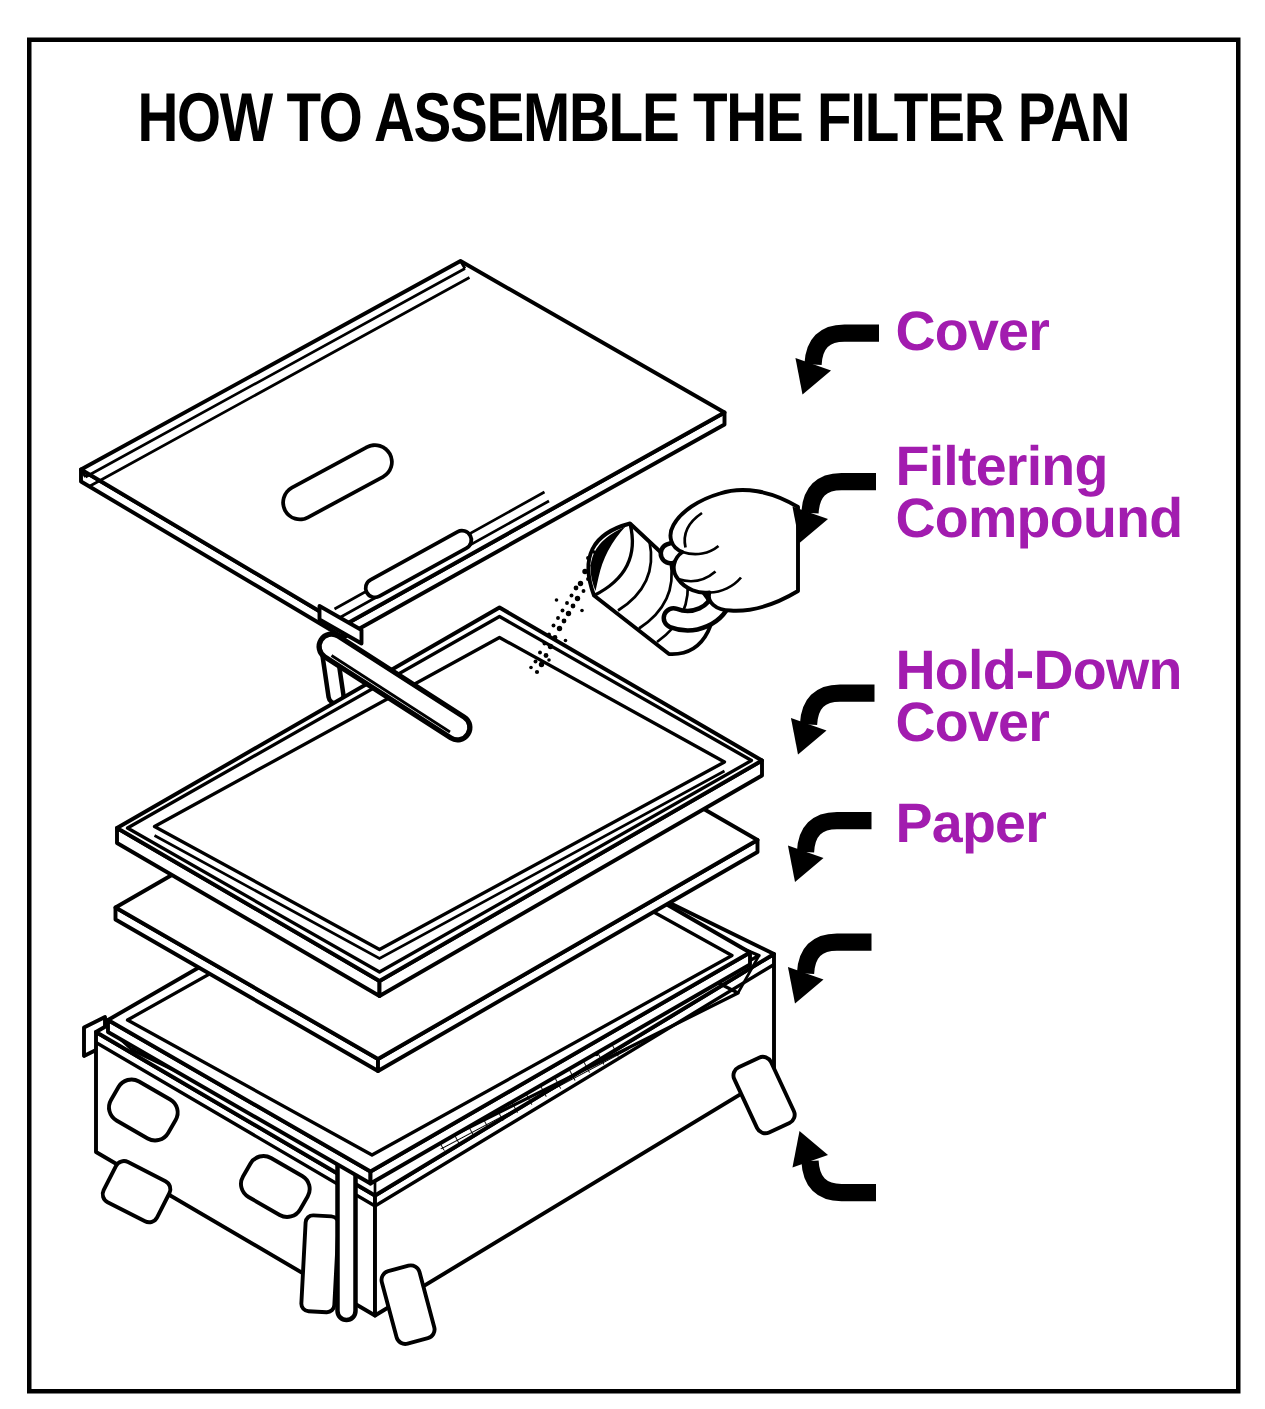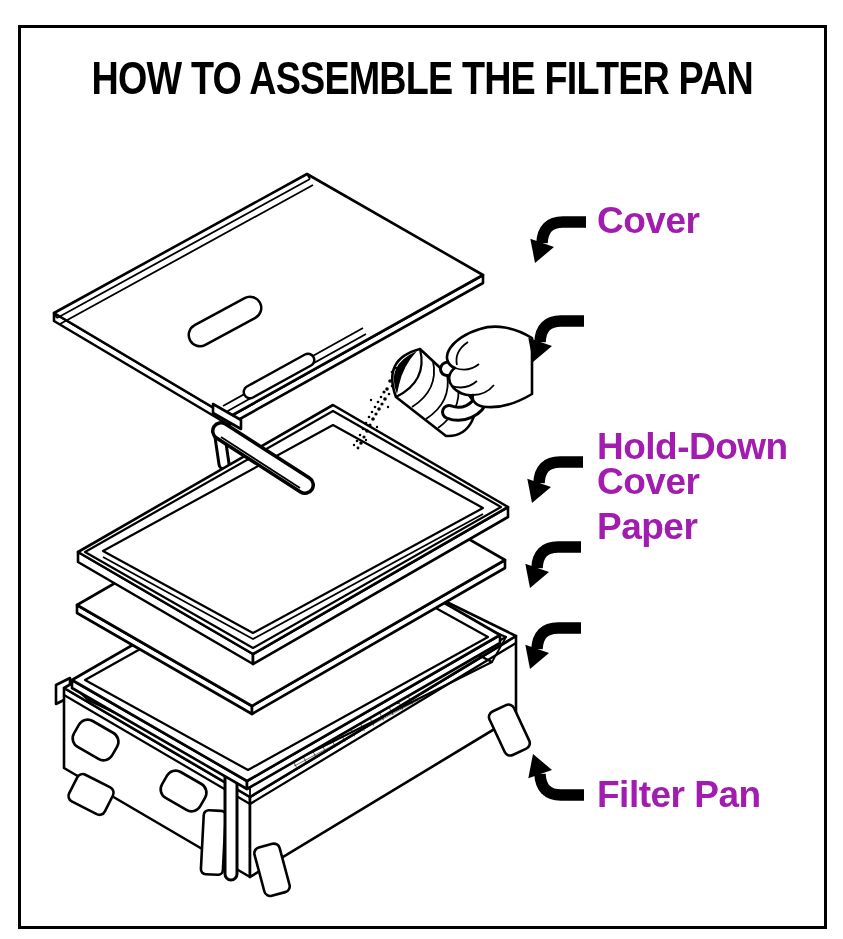--- a/index.html
+++ b/index.html
@@ -8,21 +8,21 @@
   .frame{position:absolute;left:18px;top:25px;width:803px;height:898px;border:3px solid #000;}
   .title{position:absolute;left:18px;top:51px;width:809px;text-align:center;
          font-size:46px;font-weight:bold;color:#000;white-space:nowrap;}
   .title span{display:inline-block;transform:scaleX(.82);transform-origin:center;letter-spacing:-1px;}
   .diagram-svg{position:absolute;left:0;top:0;}
   .part-label{position:absolute;left:597px;font-size:37px;font-weight:bold;color:#a21caf;
               line-height:35px;letter-spacing:-.5px;white-space:pre-line;}
   .lbl-cover{top:203px;}
   .lbl-compound{top:293px;}
   .lbl-ring{top:429px;}
-  .lbl-paper{top:509px;}
+  .lbl-paper{top:531px;}
   .lbl-screen{top:615px;}
   .lbl-pan{top:777px;}
   
   .ln{fill:#fff;stroke:#000;stroke-width:2.6;stroke-linejoin:round;}
   .nf{fill:none;stroke:#000;stroke-width:2.2;stroke-linejoin:round;}
   .thin{fill:none;stroke:#000;stroke-width:1.8;}
   .wire-o{fill:none;stroke:#000;stroke-linecap:round;stroke-linejoin:round;}
   .wire-i{fill:none;stroke:#fff;stroke-linecap:round;stroke-linejoin:round;}
   .dark{fill:#000;stroke:none;}
 </style>
@@ -175,17 +175,18 @@
       <use href="#arr-down" transform="translate(530,215)"></use>
       <use href="#arr-down" transform="translate(528,314)"></use>
       <use href="#arr-down" transform="translate(527,455)"></use>
       <use href="#arr-down" transform="translate(525,540)"></use>
       <use href="#arr-down" transform="translate(525,621)"></use>
       <use href="#arr-up" transform="translate(528,747)"></use>
     </g>
   </svg>
 
   <div class="part-label lbl-cover">Cover</div>
+  <div class="part-label lbl-compound">Filtering
+Compound</div>
   <div class="part-label lbl-ring">Hold-Down
 Cover</div>
   <div class="part-label lbl-paper">Paper</div>
-  <div class="part-label lbl-pan">Filter Pan</div>
 </div>
 
 </body></html>

